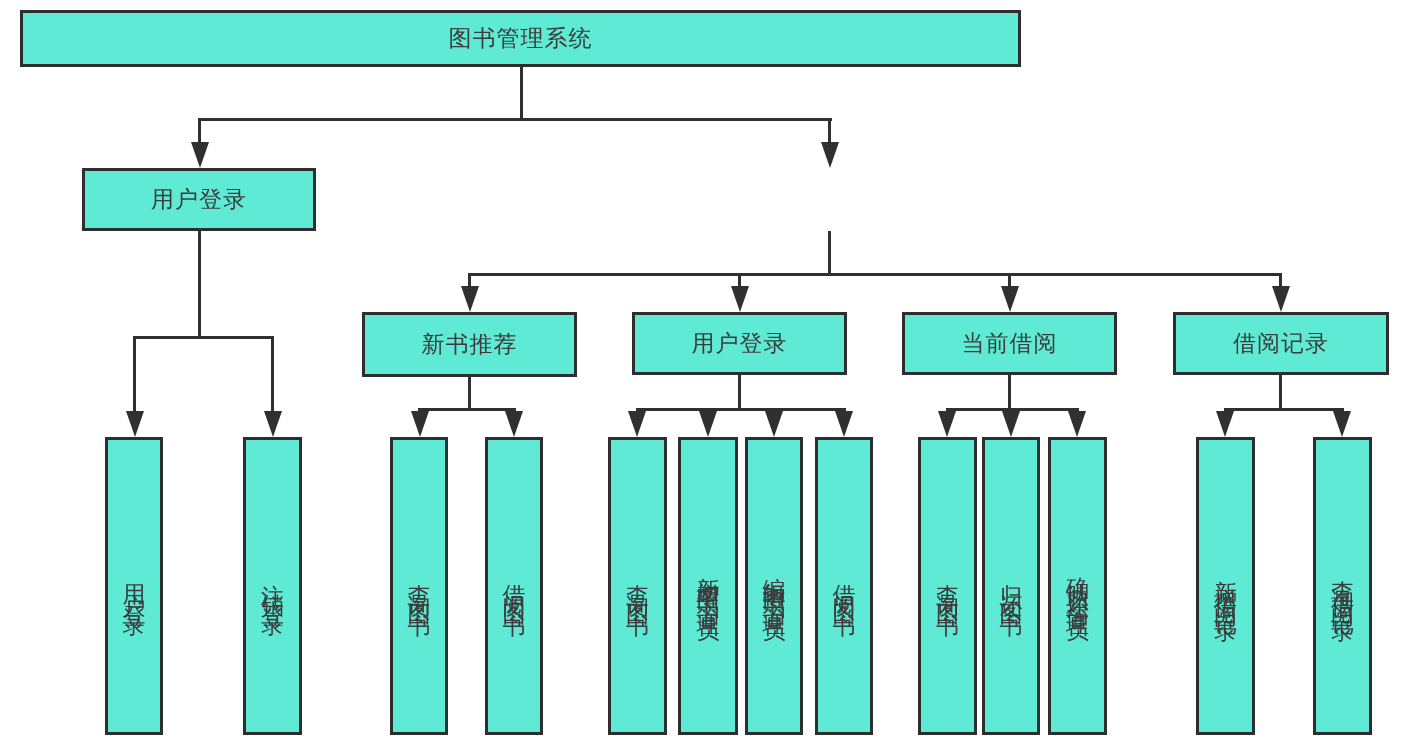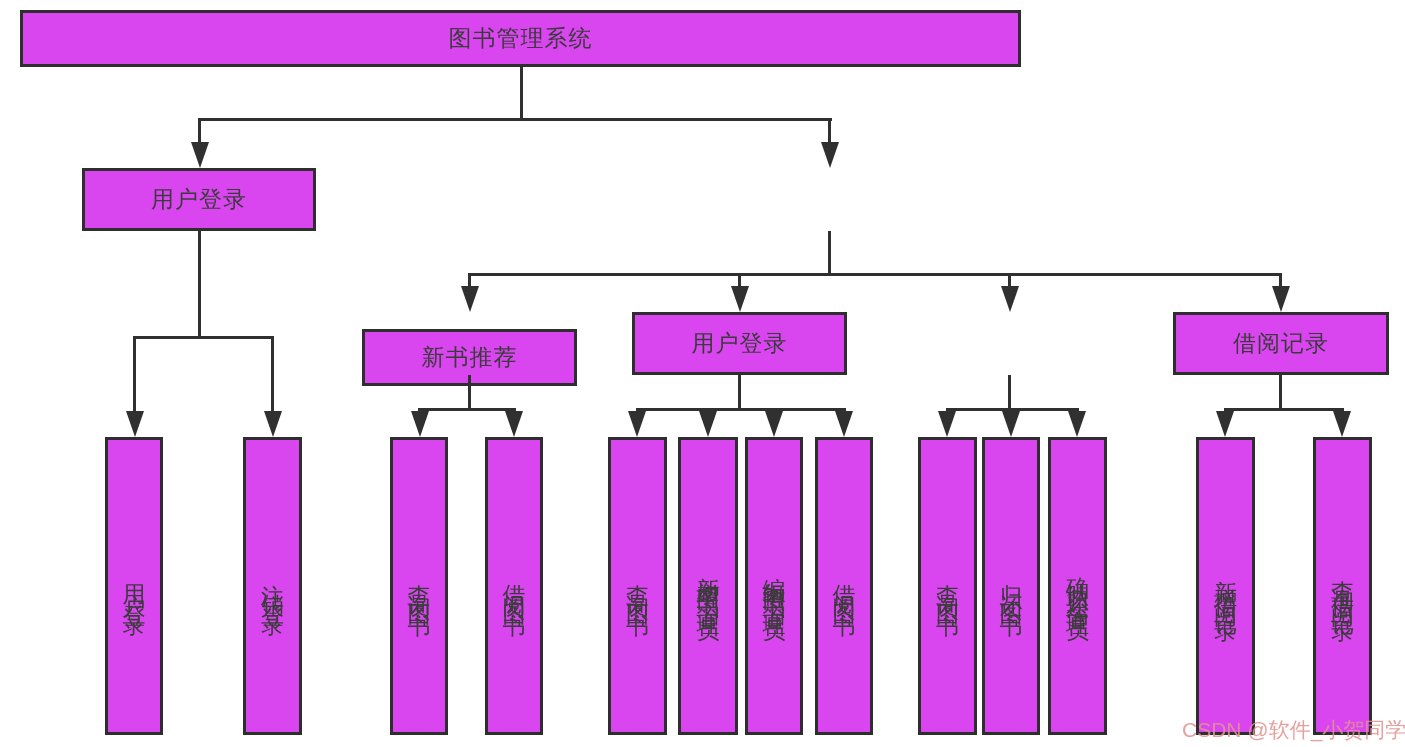--- a/index.html
+++ b/index.html
@@ -12,21 +12,21 @@
     position: relative;
     width: 1405px;
     height: 747px;
     background: #ffffff;
     overflow: hidden;
   }
   .node {
     position: absolute;
     box-sizing: border-box;
     border: 3px solid #2e2e2e;
-    background: #d946ef;
+    background: #5eead4;
     color: #3b3b3b;
     display: flex;
     align-items: center;
     justify-content: center;
   }
   .hlabel {
     font-size: 23px;
     letter-spacing: 1px;
     white-space: nowrap;
   }
@@ -68,25 +68,28 @@
 <div id="canvas">
 
   <div class="node" style="left:20px; top:10px; width:1001px; height:57px;">
     <span class="hlabel">图书管理系统</span>
   </div>
 
   <div class="node" style="left:82px; top:168px; width:234px; height:63px;">
     <span class="hlabel">用户登录</span>
   </div>
 
-  <div class="node" style="left:362px; top:329px; width:215px; height:57px;">
+  <div class="node" style="left:362px; top:312px; width:215px; height:65px;">
     <span class="hlabel">新书推荐</span>
   </div>
   <div class="node" style="left:632px; top:312px; width:215px; height:63px;">
     <span class="hlabel">用户登录</span>
+  </div>
+  <div class="node" style="left:902px; top:312px; width:215px; height:63px;">
+    <span class="hlabel">当前借阅</span>
   </div>
   <div class="node" style="left:1173px; top:312px; width:216px; height:63px;">
     <span class="hlabel">借阅记录</span>
   </div>
 
   <div class="node vnode" style="left:105px; top:437px; width:58px; height:298px;">
     <span>用户登录</span>
   </div>
   <div class="node vnode" style="left:243px; top:437px; width:59px; height:298px;">
     <span>注销登录</span>
@@ -166,15 +169,14 @@
   <div class="line" style="left:946px; top:408px; width:133px; height:3px;"></div>
   <div class="arrow" style="left:938px; top:411px;"></div>
   <div class="arrow" style="left:1002px; top:411px;"></div>
   <div class="arrow" style="left:1068px; top:411px;"></div>
 
   <div class="line" style="left:1279px; top:375px; width:3px; height:33px;"></div>
   <div class="line" style="left:1224px; top:408px; width:120px; height:3px;"></div>
   <div class="arrow" style="left:1216px; top:411px;"></div>
   <div class="arrow" style="left:1333px; top:411px;"></div>
 
-  <div class="watermark">CSDN @软件_小贺同学</div>
 
 </div>
 
 </body></html>

